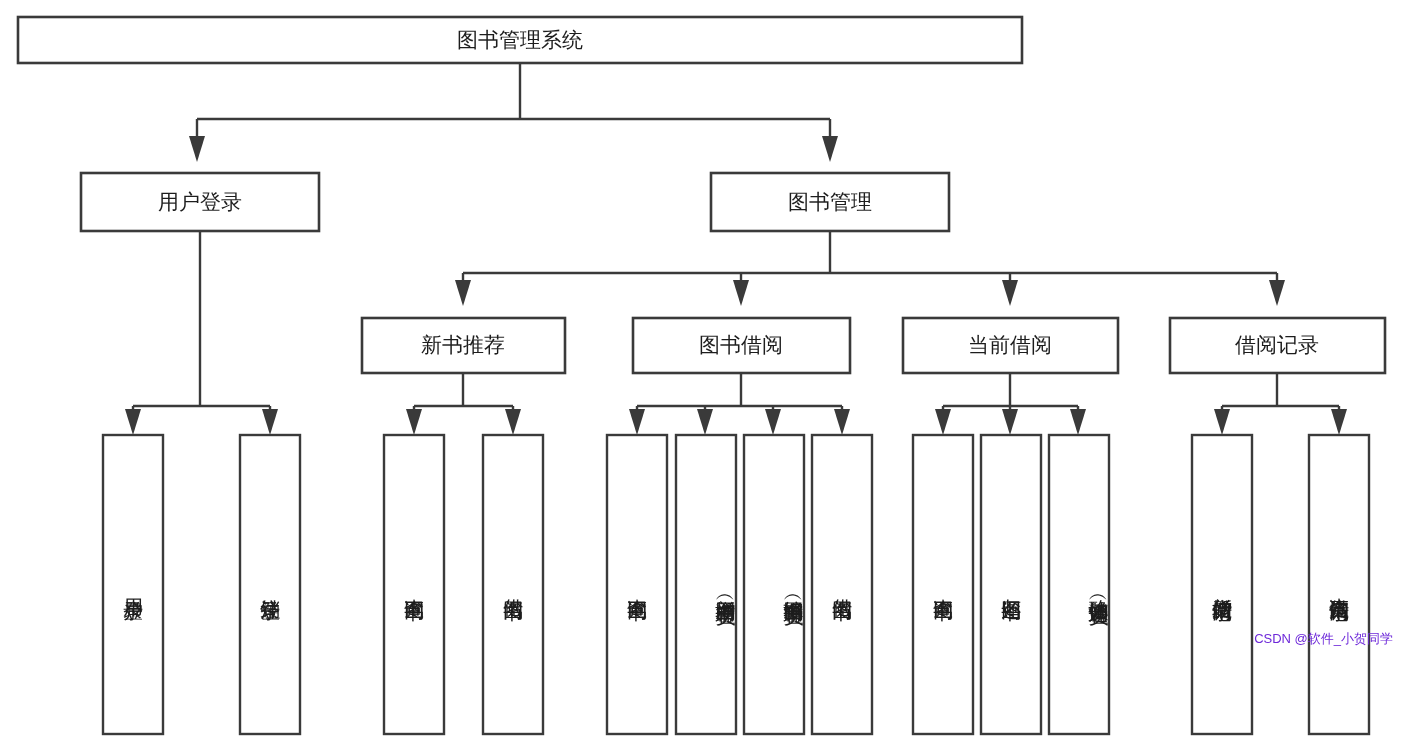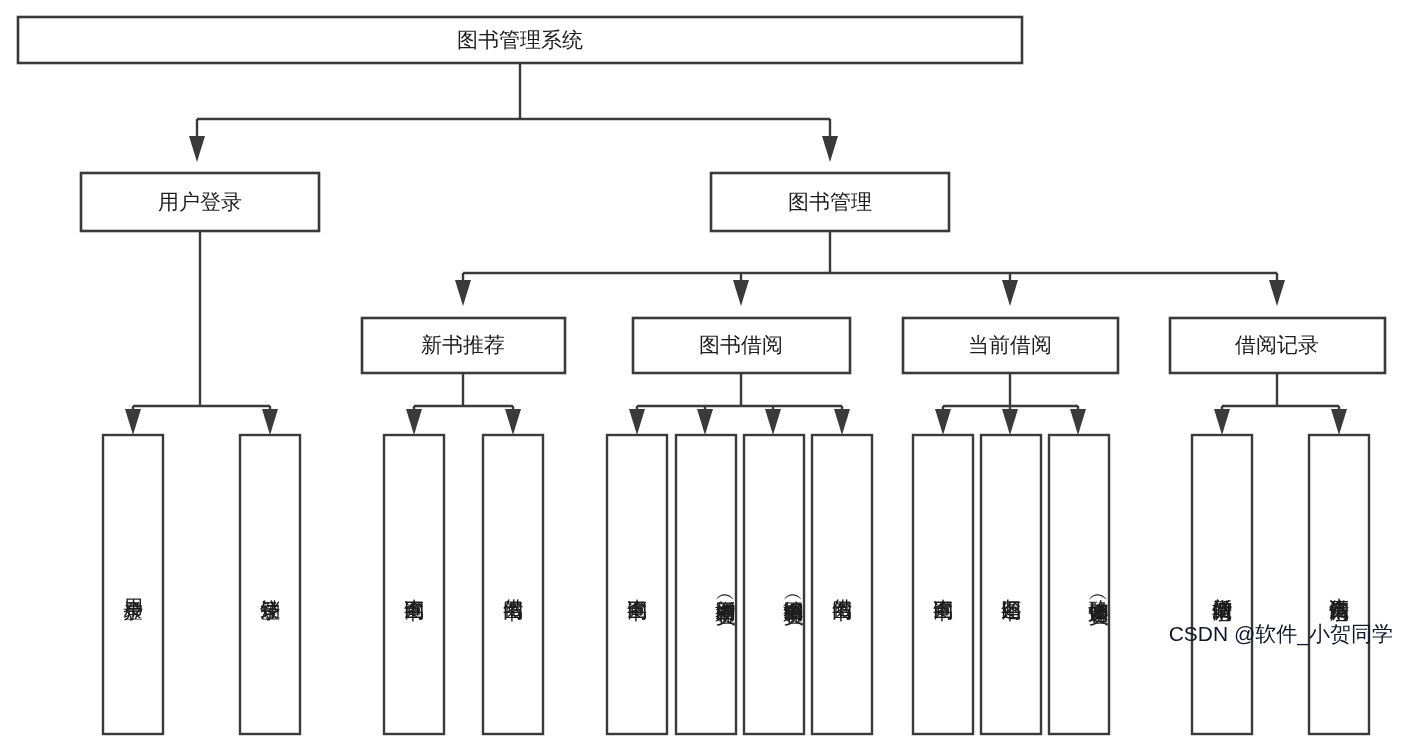--- a/index.html
+++ b/index.html
@@ -69,22 +69,22 @@
     justify-content: center;
     white-space: nowrap;
     pointer-events: none;
   }
   .vlabel.center {
     align-items: center;
   }
   .watermark {
     position: absolute;
     font-family: "Liberation Sans", "DejaVu Sans", sans-serif;
-    font-size: 21px;
-    color: #0f172a;
+    font-size: 13px;
+    color: #6d28d9;
     right: 12px;
     bottom: 6px;
     white-space: nowrap;
     pointer-events: none;
   }
 </style>
 </head>
 <body>
 
 <div id="diagram-root">

